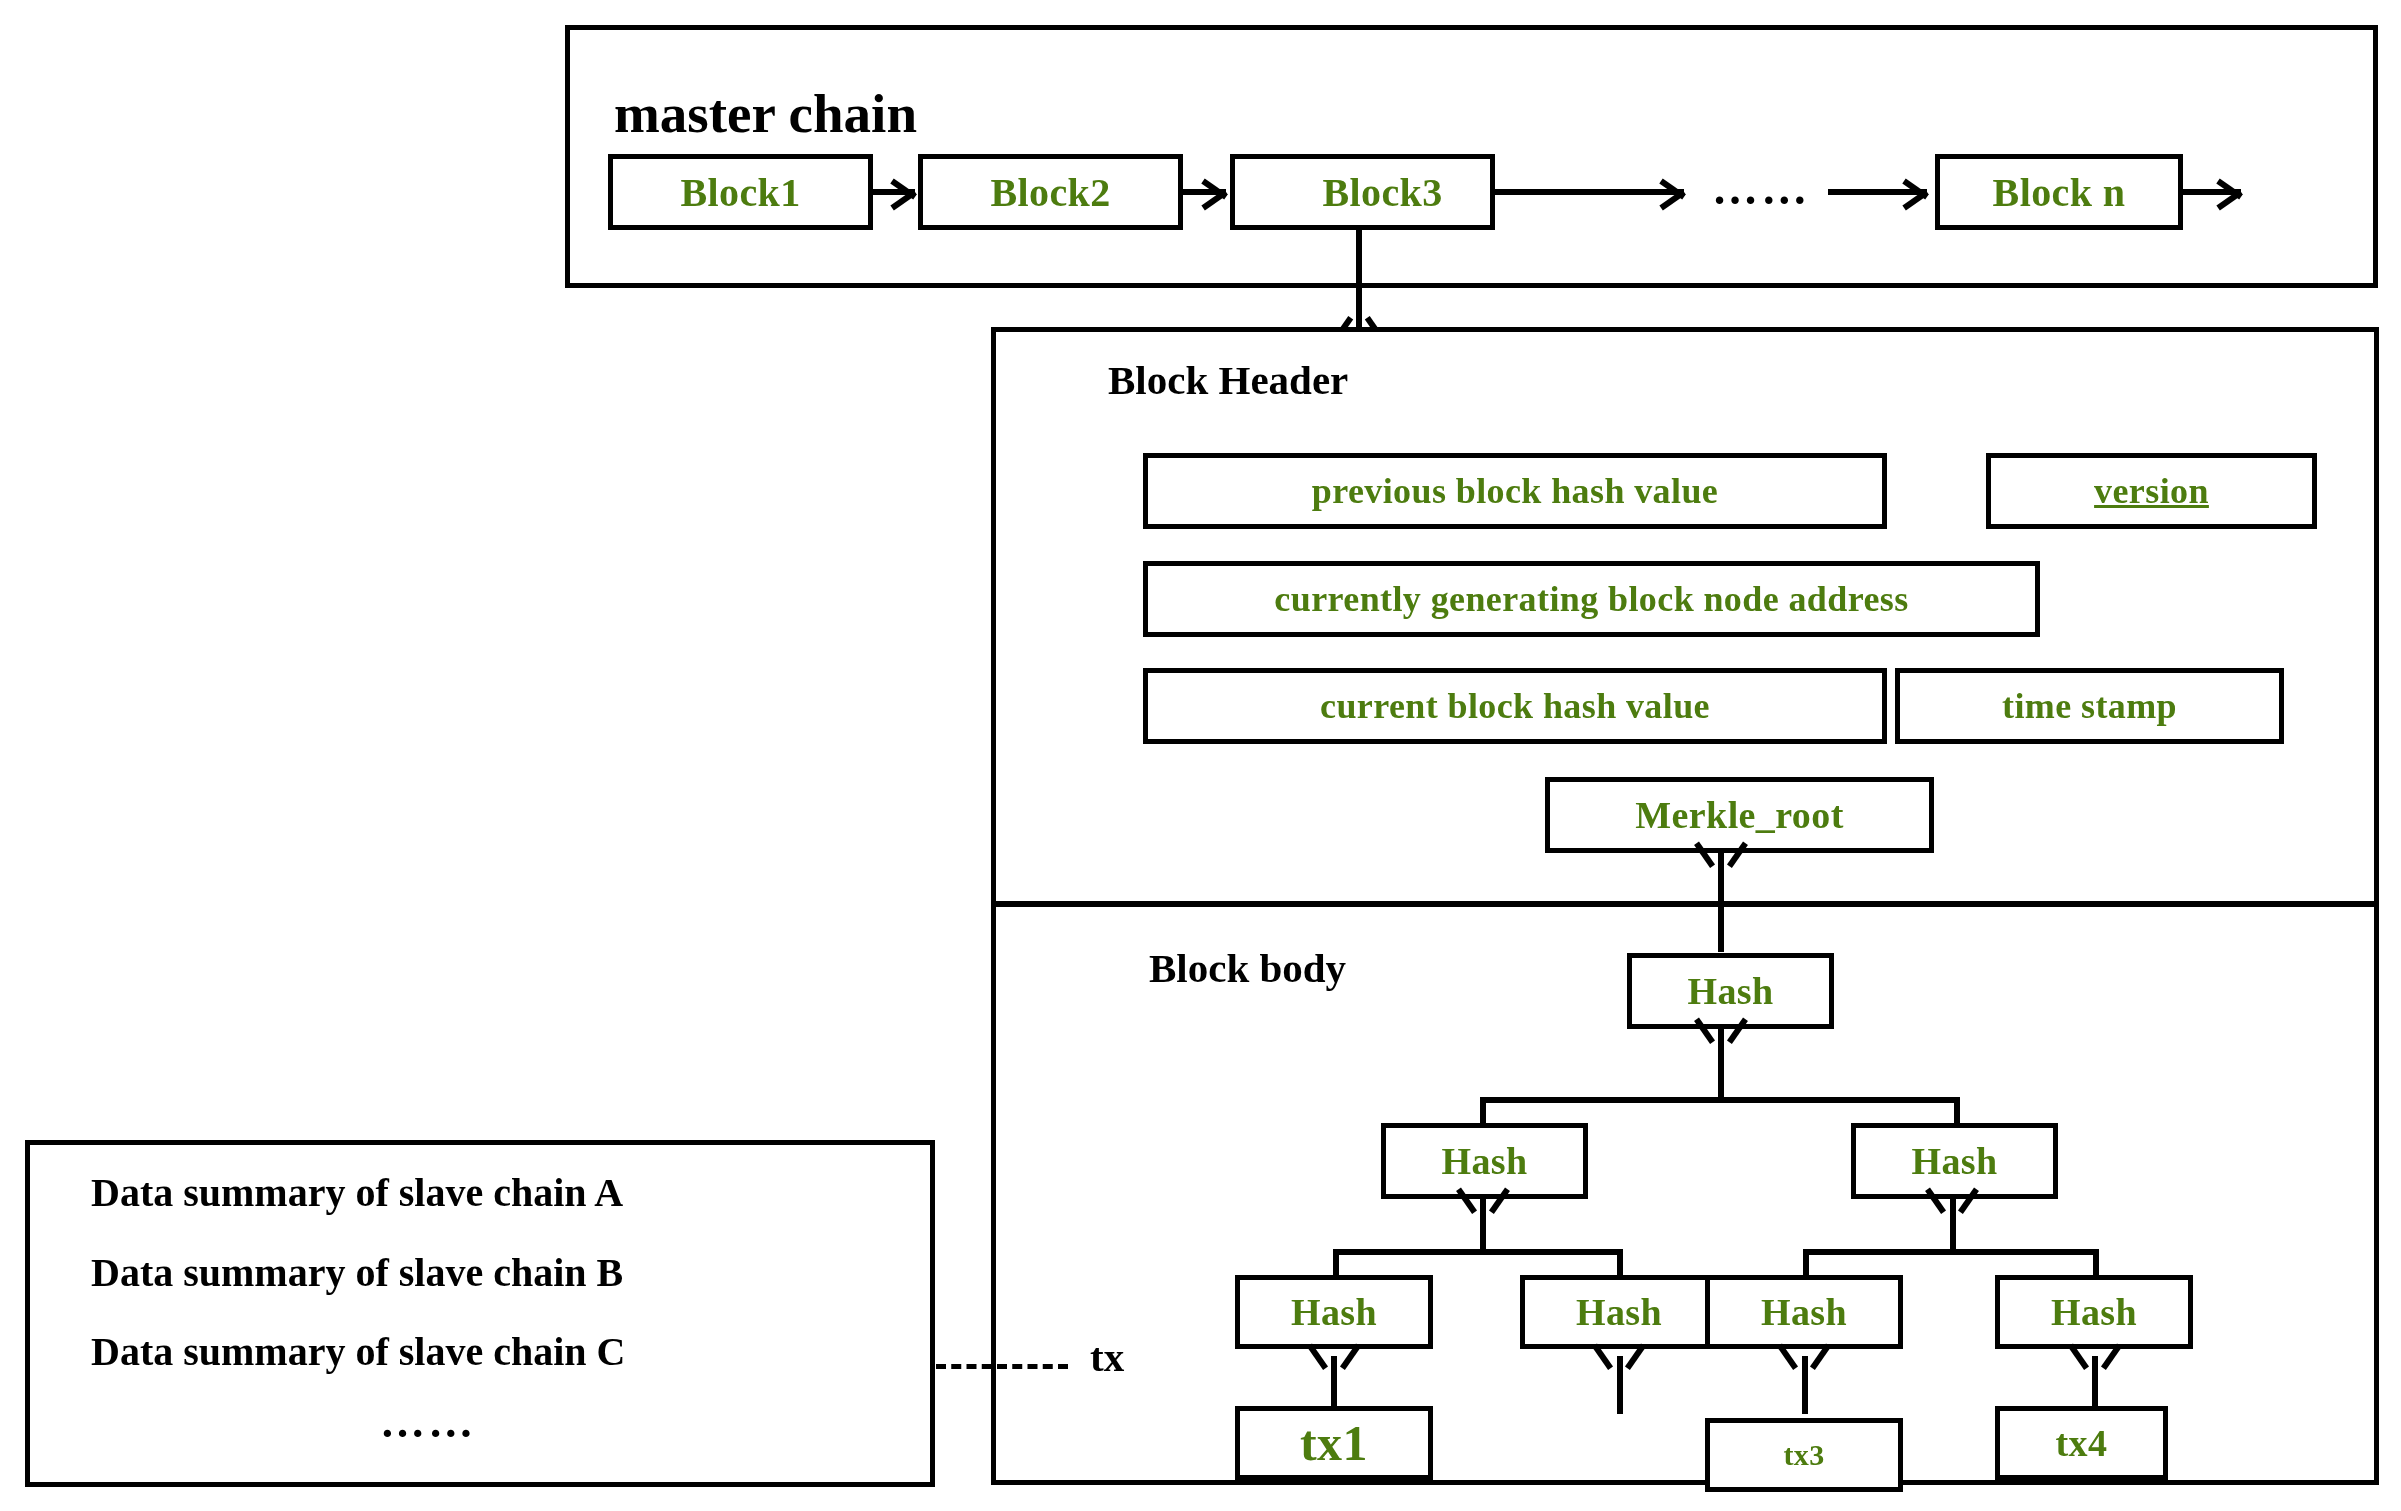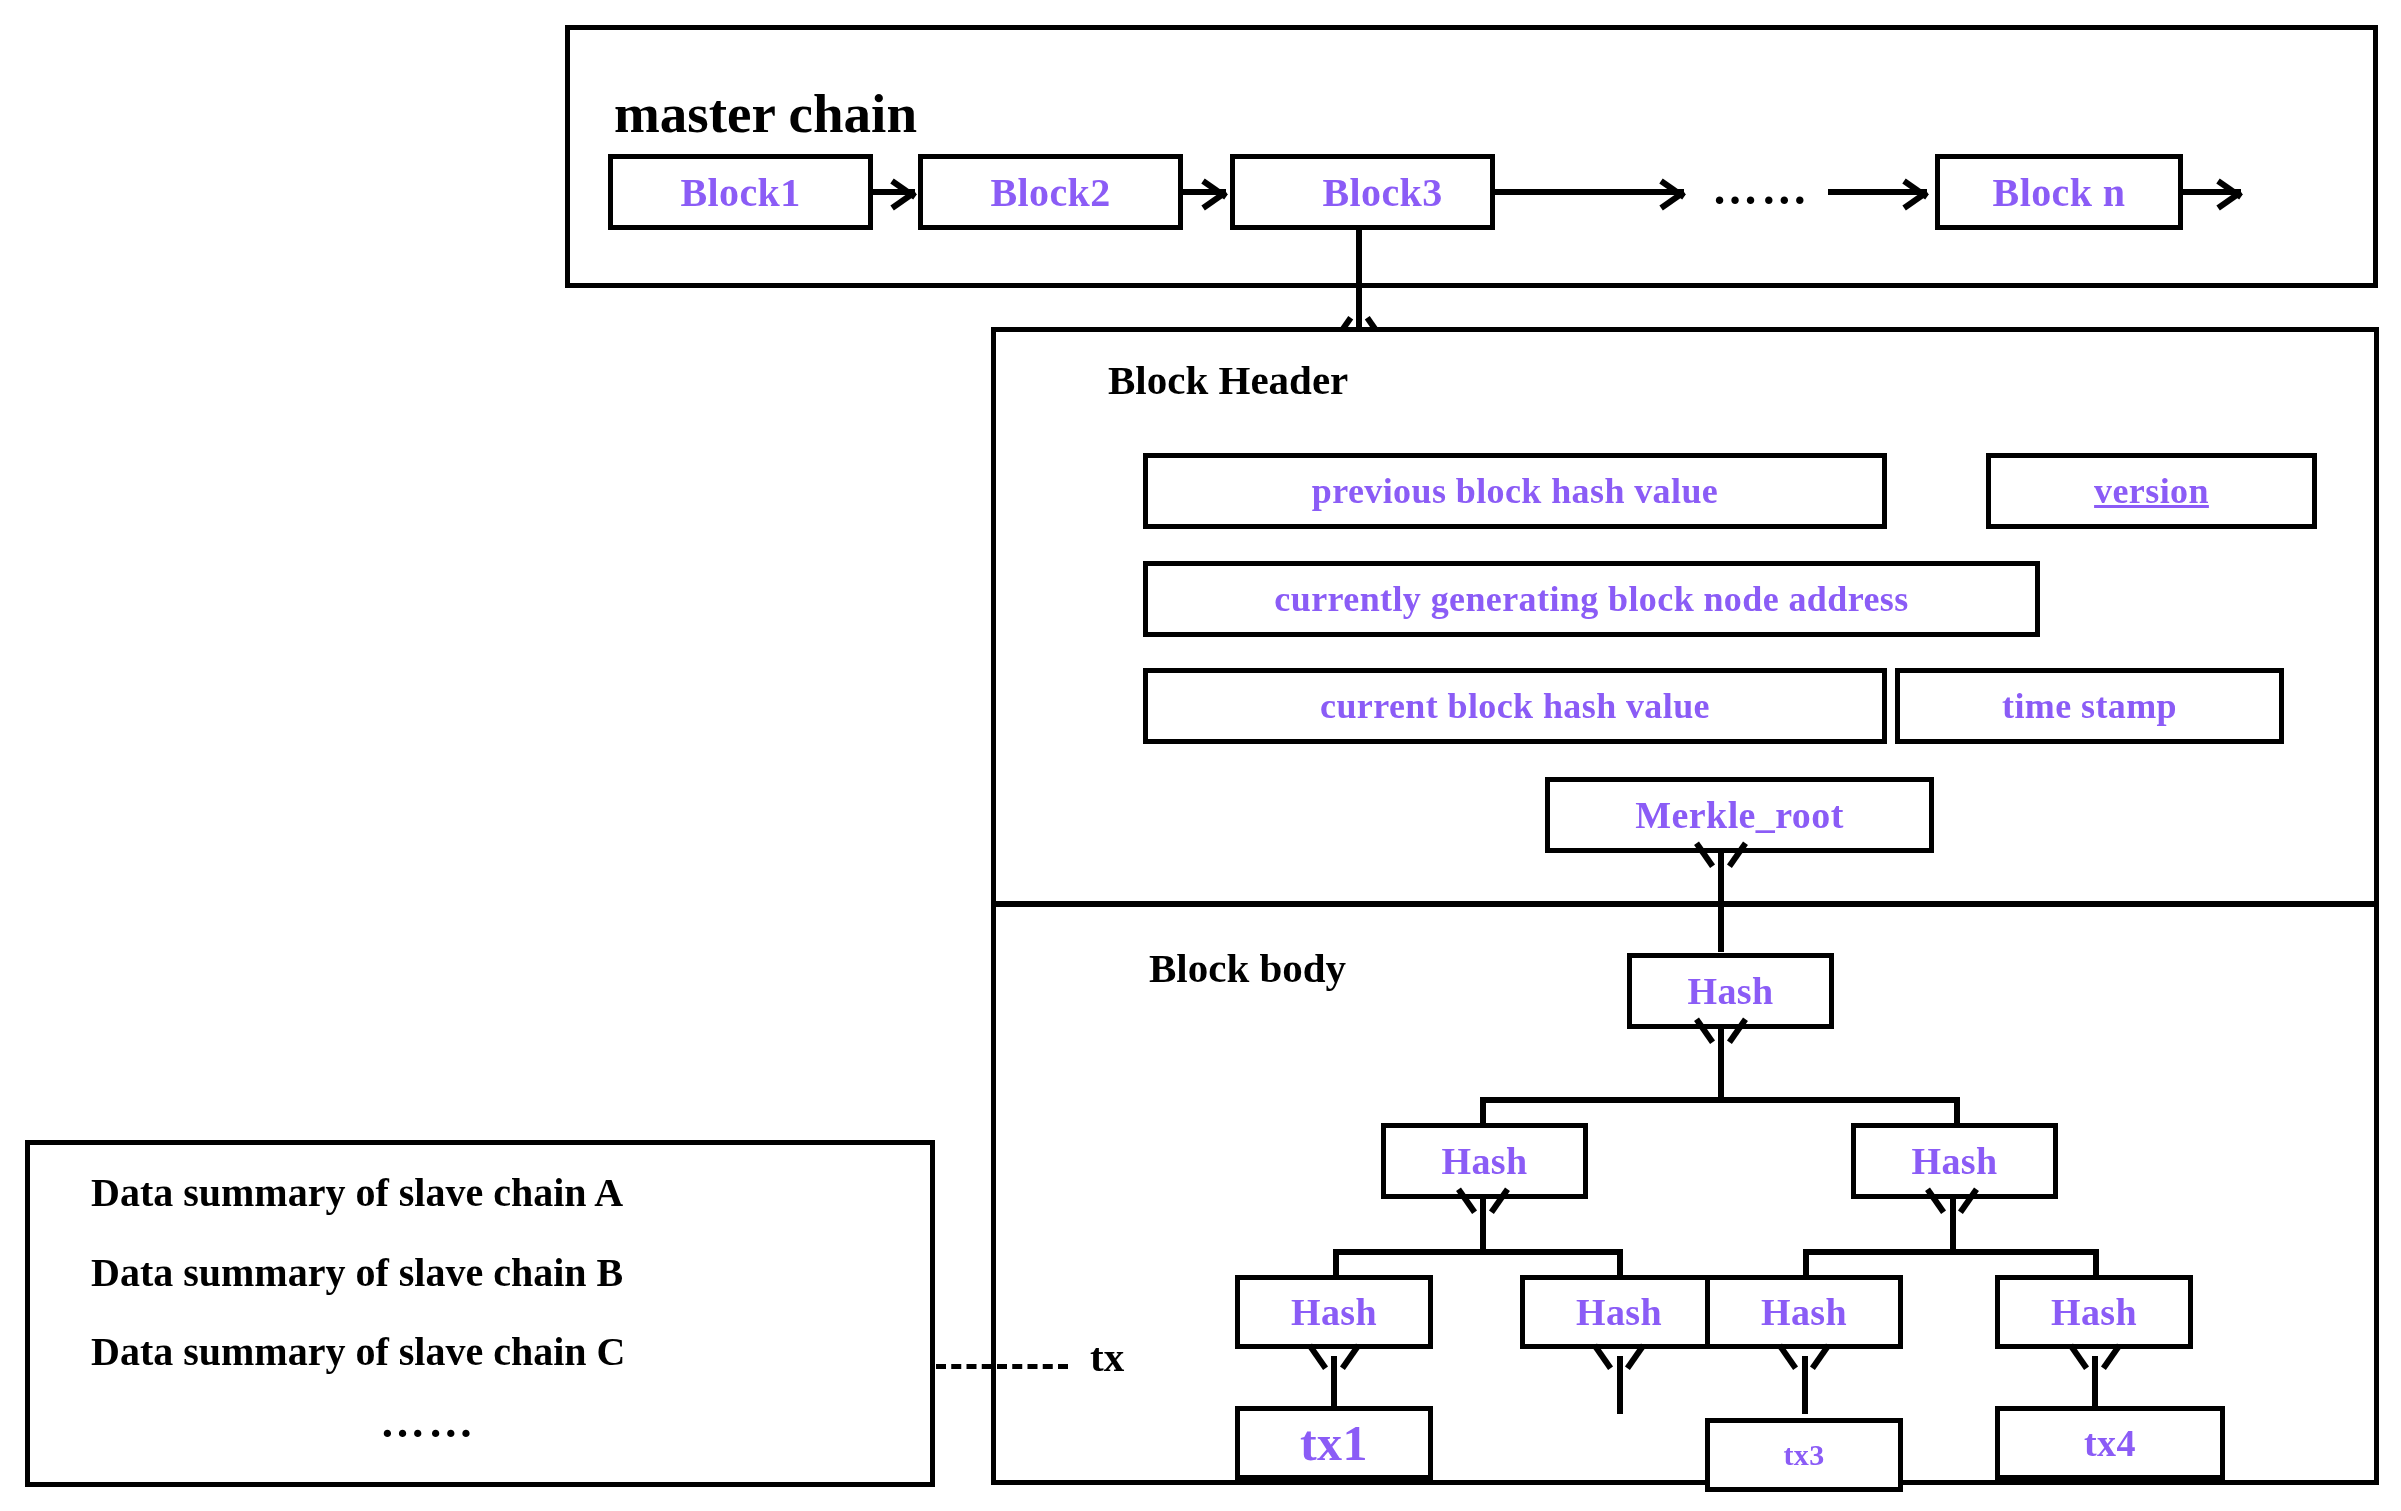--- a/index.html
+++ b/index.html
@@ -26,21 +26,21 @@
   }
   .nodebox {
     position: absolute;
     border: 5.8px solid #000000;
     background: #ffffff;
     box-sizing: border-box;
     display: flex;
     align-items: center;
     justify-content: center;
     font-weight: bold;
-    color: #8b5cf6;
+    color: #4d7c0f;
     white-space: nowrap;
     letter-spacing: 0.4px;
   }
   .section-label {
     position: absolute;
     font-weight: bold;
     color: #000000;
     white-space: nowrap;
   }
 
@@ -197,21 +197,21 @@
   <div class="arrow-up" style="left:1619px; top:1355px;"></div>
 
   <div class="vline" style="left:1802px; top:1356px; height:58px;"></div>
   <div class="arrow-up" style="left:1804px; top:1355px;"></div>
 
   <div class="vline" style="left:2092px; top:1356px; height:58px;"></div>
   <div class="arrow-up" style="left:2095px; top:1355px;"></div>
 
   <div class="nodebox" style="left:1235px; top:1406px; width:198px; height:74px; font-size:50px;">tx1</div>
   <div class="nodebox" style="left:1705px; top:1406px; width:198px; height:74px; font-size:30px;margin-top:12px;">tx3</div>
-  <div class="nodebox" style="left:1995px; top:1406px; width:230px; height:74px; font-size:38px;">tx4</div>
+  <div class="nodebox" style="left:1995px; top:1406px; width:173px; height:74px; font-size:38px;">tx4</div>
 
   <div class="frame" style="left:25px; top:1140px; width:910px; height:347px;"></div>
 
   <div class="summary-line" style="left:91px; top:1169px; font-size:40px;">Data summary of slave chain A</div>
   <div class="summary-line" style="left:91px; top:1249px; font-size:40px;">Data summary of slave chain B</div>
   <div class="summary-line" style="left:91px; top:1328px; font-size:40px;">Data summary of slave chain C</div>
   <div class="ellipsis" style="left:380px; top:1396px; font-size:45px;">……</div>
 
   <div class="dashed" style="left:936px; top:1364px; width:132px;"></div>
   <div class="section-label" style="left:1090px; top:1333px; font-size:41px;">tx</div>

